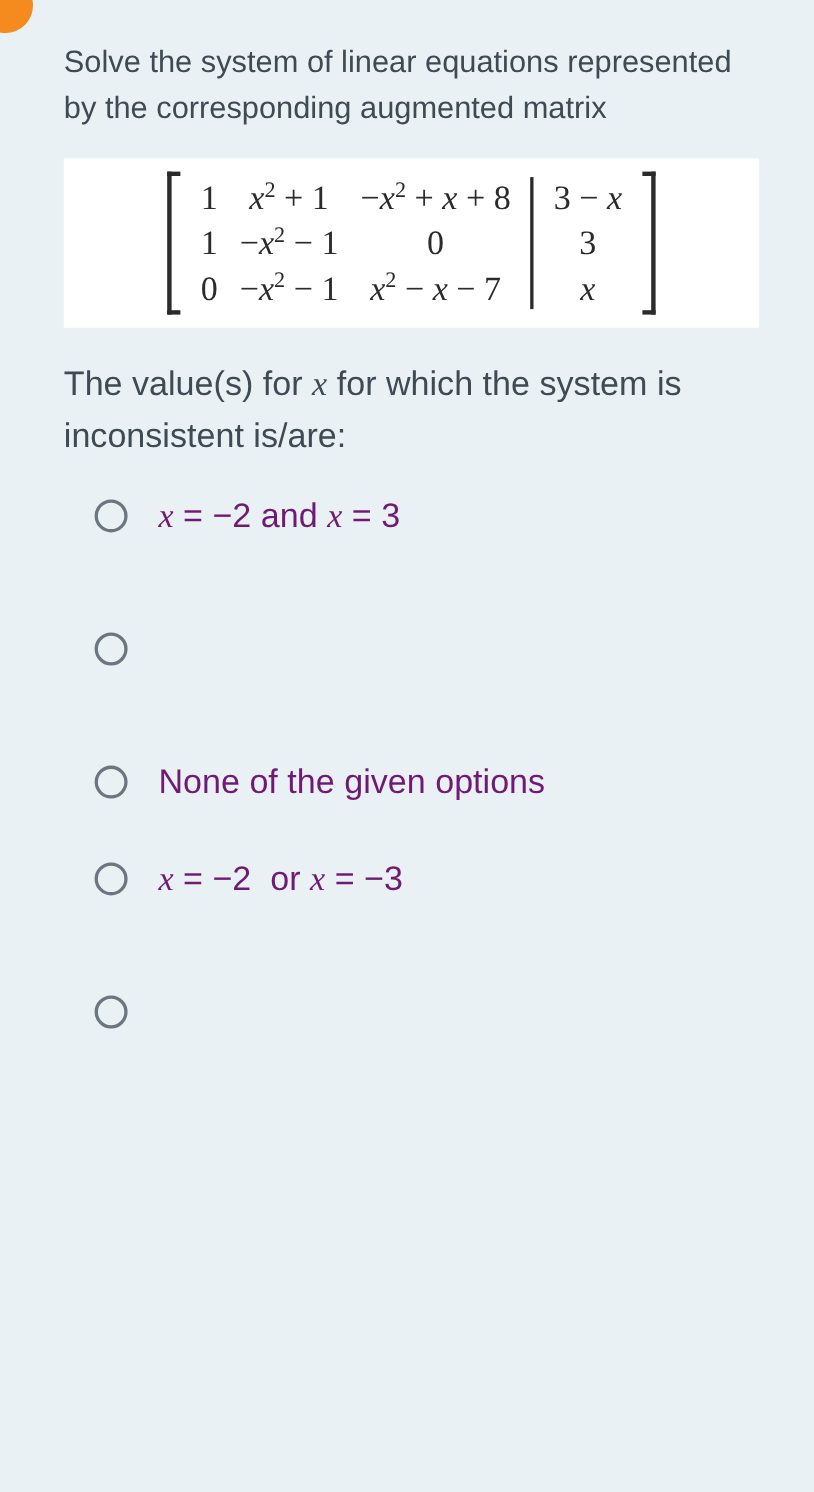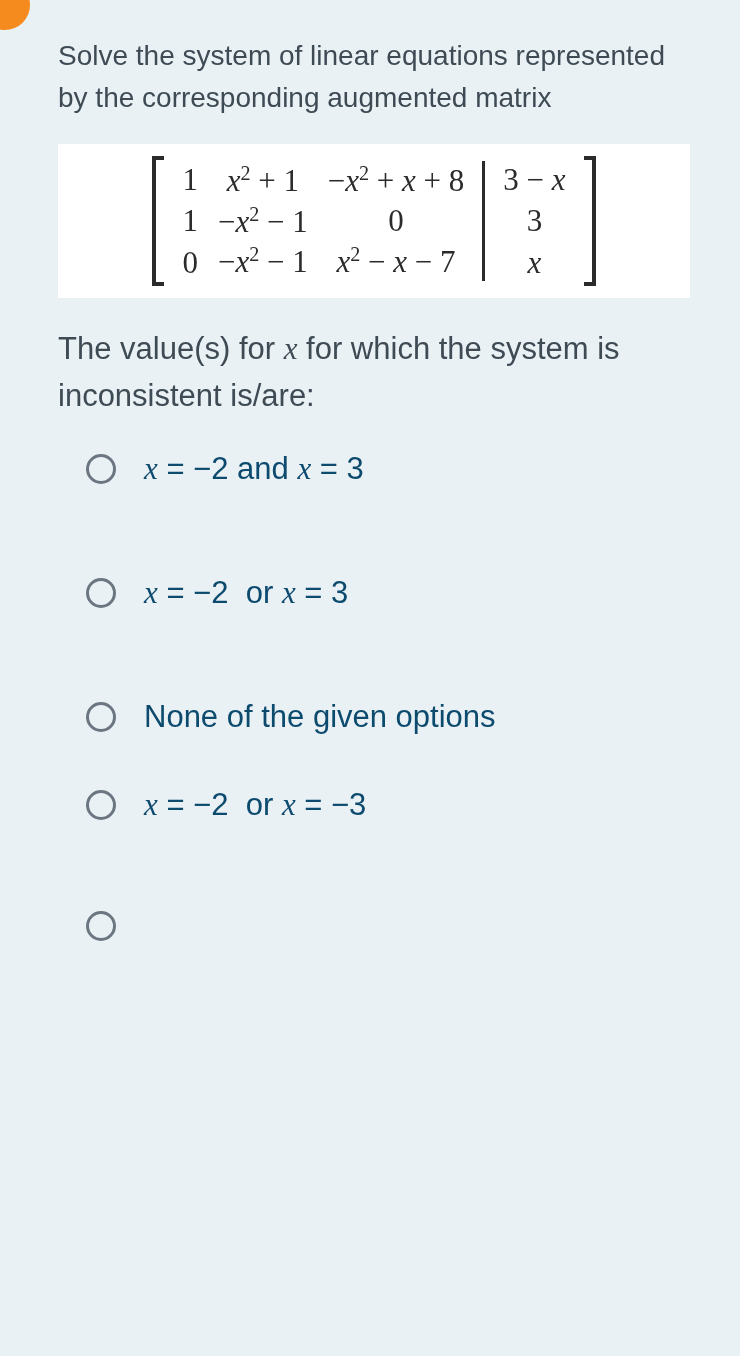--- a/index.html
+++ b/index.html
@@ -117,21 +117,21 @@
     .option.tight { margin-bottom: 52px; }
     .radio {
       width: 30px;
       height: 30px;
       border: 3px solid #6b7680;
       border-radius: 50%;
       flex-shrink: 0;
     }
     .opt-label {
       font-size: 31px;
-      color: #0c4a6e;
+      color: #701a75;
       font-family: Arial, Helvetica, sans-serif;
     }
     .opt-label .mathi { font-family: 'Times New Roman', serif; }
     .opt-label .rm { font-family: Arial, Helvetica, sans-serif; font-style: normal; }
   </style>
 </head>
 <body>
 
 <div class="orange-dot"></div>
 
@@ -175,23 +175,20 @@
 
     <div class="option">
       <div class="radio"></div>
       <div class="opt-label">
         <span class="mathi">x</span> = −2 <span class="rm">and</span> <span class="mathi">x</span> = 3
       </div>
     </div>
 
     <div class="option">
       <div class="radio"></div>
-      <div class="opt-label">
-        <span class="mathi">x</span> = −2&nbsp; <span class="rm">or</span> <span class="mathi">x</span> = 3
-      </div>
     </div>
 
     <div class="option tight">
       <div class="radio"></div>
       <div class="opt-label">None of the given options</div>
     </div>
 
     <div class="option">
       <div class="radio"></div>
       <div class="opt-label">

